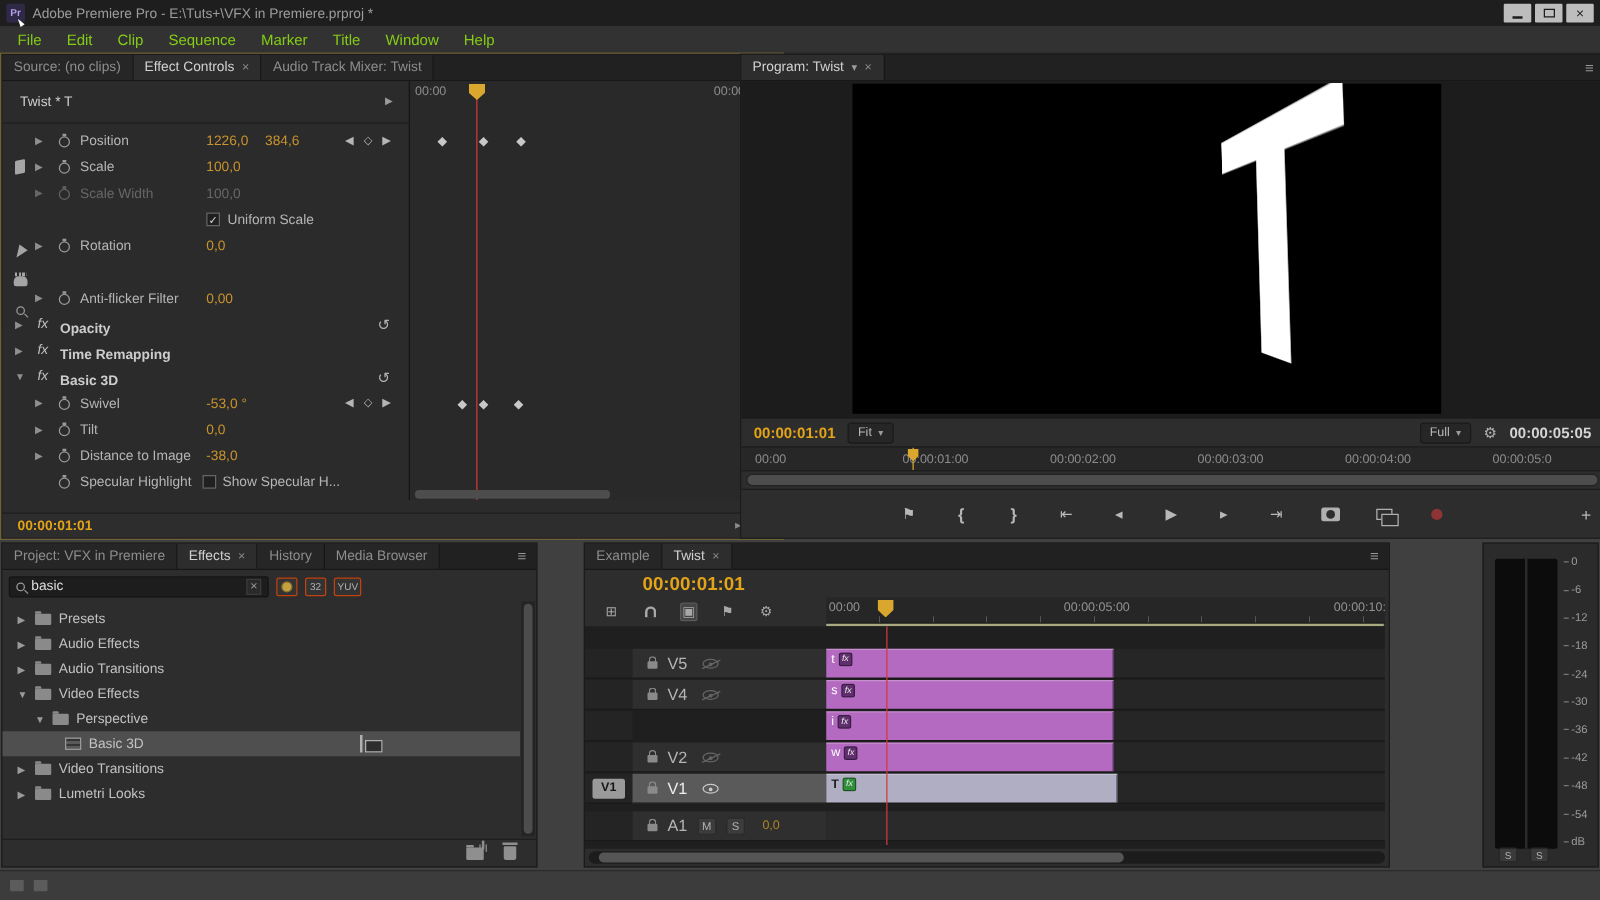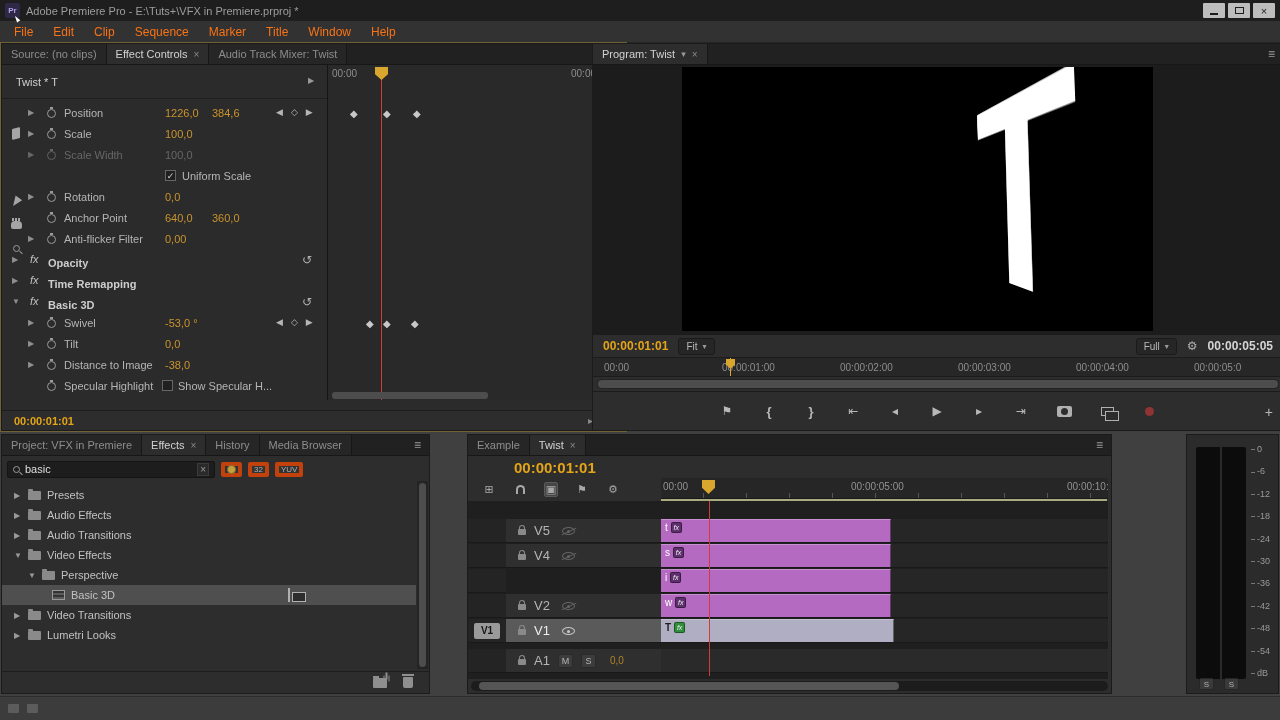--- a/index.html
+++ b/index.html
@@ -8,21 +8,21 @@
 .app{position:relative;width:1280px;height:720px;background:#404040;font-size:11px;color:#c2c2c2}
 
 .titlebar{position:absolute;left:0;top:0;right:0;height:21px;background:#1e1e1e;display:flex;align-items:center;gap:6px;padding:0 5px}
 .logo{width:15px;height:15px;background:#2f2847;color:#b4a0e8;font-size:8px;font-weight:bold;display:flex;align-items:center;justify-content:center;border-radius:2px}
 .title{color:#9d9d9d;font-size:11px}
 .winbtns{margin-left:auto;display:flex;gap:3px}
 .wb{width:22px;height:15px;background:#bdbdbd;color:#1c1c1c;display:flex;align-items:center;justify-content:center;font-size:11px;border-radius:1px}
 .wb-min{width:8px;height:2px;background:#1c1c1c;margin-top:6px}
 .wb-max{width:9px;height:7px;border:1px solid #1c1c1c}
 .menubar{position:absolute;left:0;top:21px;right:0;height:22px;background:#323232;display:flex;align-items:center;padding-left:4px;border-bottom:1px solid #252525}
-.menubar>span{padding:0 10px;color:#f97316;font-size:12px}
+.menubar>span{padding:0 10px;color:#84cc16;font-size:12px}
 
 .panel{position:absolute;background:#2d2d2d;border:1px solid #1b1b1b}
 .tabbar{position:absolute;left:0;top:0;right:0;height:21px;background:#212121;display:flex;border-bottom:1px solid #171717}
 .tab{display:flex;align-items:center;gap:6px;padding:0 9px;font-size:11px;color:#8d8d8d;background:#262626;border-right:1px solid #171717}
 .tab.active{background:#2d2d2d;color:#d2d2d2}
 .tabx{color:#8a8a8a;font-size:10px}
 .tabdd{font-size:9px;color:#9a9a9a}
 .pmenu{margin-left:auto;padding:0 8px;color:#9a9a9a;display:flex;align-items:center;font-size:12px}
 .tc{color:#e3a418;font-weight:bold;font-size:11px}
 
@@ -83,21 +83,21 @@
 .i-dot{width:9px;height:9px;border-radius:50%;background:#8f3434}
 .plusbtn{position:absolute;right:10px;top:12px;color:#b8b8b8;font-size:14px}
 
 #project{left:1px;top:434px;width:429px;height:260px}
 .searchrow{position:absolute;left:0;top:25px;right:0;height:18px;display:flex;align-items:center;gap:6px;padding:0 5px}
 .searchbox{width:208px;height:17px;background:#1d1d1d;border:1px solid #141414;border-radius:2px;display:flex;align-items:center;gap:5px;padding:0 5px}
 .i-mag{width:7px;height:7px;border:1px solid #9a9a9a;border-radius:50%;position:relative;flex:none}
 .i-mag:after{content:"";position:absolute;left:5px;top:6px;width:4px;height:1px;background:#9a9a9a;transform:rotate(45deg)}
 .searchin{flex:1;background:transparent;border:none;outline:none;color:#dedede;font-size:11px;font-family:inherit}
 .clearx{color:#9a9a9a;font-size:10px;border:1px solid #3a3a3a;padding:0 2px;background:#2a2a2a}
-.badge{height:15px;min-width:17px;background:#333333;border:4px solid #c2410c;border-radius:2px;color:#b0b0b0;font-size:8px;display:flex;align-items:center;justify-content:center;padding:0 2px}
+.badge{height:15px;min-width:17px;background:#333333;border:1px solid #c2410c;border-radius:2px;color:#b0b0b0;font-size:8px;display:flex;align-items:center;justify-content:center;padding:0 2px}
 .i-accel{width:9px;height:9px;border-radius:50%;background:#c3a040;border:1px solid #87702a}
 .tree{position:absolute;left:0;top:50px;right:13px}
 .trow{position:relative;height:20px;display:flex;align-items:center;gap:6px}
 .trow.sel{background:#4f4f4f}
 .tw2{font-size:8px;color:#9a9a9a;width:8px;flex:none}
 .i-folder{width:13px;height:9px;background:#8a8a8a;border-radius:1px;position:relative;flex:none}
 .i-folder:before{content:"";position:absolute;top:-2px;left:0;width:5px;height:2px;background:#8a8a8a;border-radius:1px 1px 0 0}
 .tlabel{color:#c2c2c2;font-size:11px;white-space:nowrap}
 .i-effect{width:13px;height:10px;border:1px solid #999;background:repeating-linear-gradient(0deg,#5a5a5a 0 2px,#343434 2px 4px);flex:none}
 .rowbadge{position:absolute;left:286px;top:4px}
@@ -249,26 +249,20 @@
         <span class="pname" style="left:180px">Uniform Scale</span>
       </div>
 
       <div class="row" style="top:122px">
         <span class="tw">▶</span>
         <span class="i-sw"></span>
         <span class="pname">Rotation</span>
         <span class="pval" style="left:163px">0,0</span>
       </div>
 
-      <div class="row" style="top:143px">
-        <span class="i-sw"></span>
-        <span class="pname">Anchor Point</span>
-        <span class="pval" style="left:163px">640,0</span>
-        <span class="pval" style="left:210px">360,0</span>
-      </div>
 
       <div class="row" style="top:164px">
         <span class="tw">▶</span>
         <span class="i-sw"></span>
         <span class="pname">Anti-flicker Filter</span>
         <span class="pval" style="left:163px">0,00</span>
       </div>
 
       <div class="row" style="top:185px">
         <span class="tw g">▶</span>

